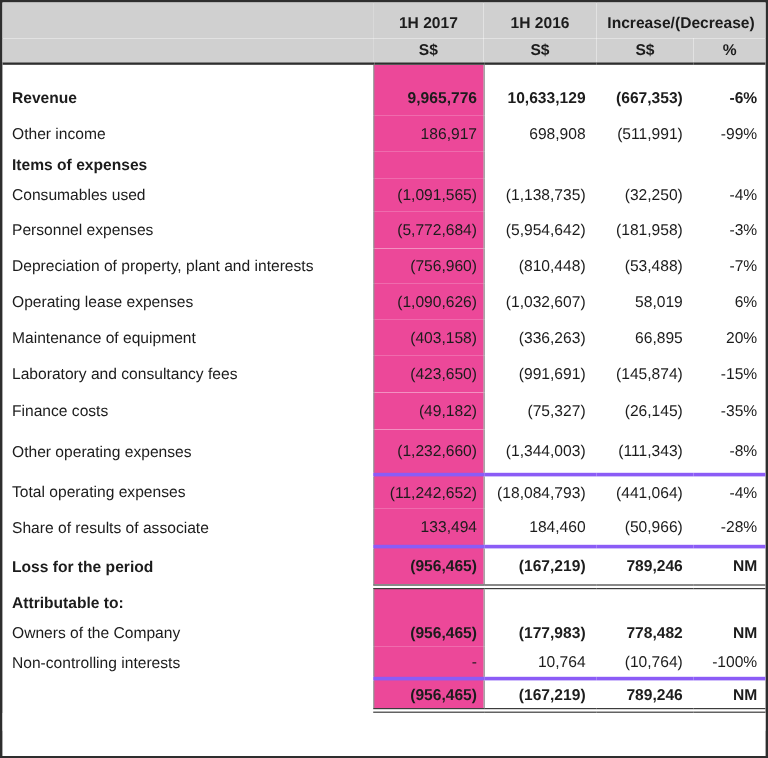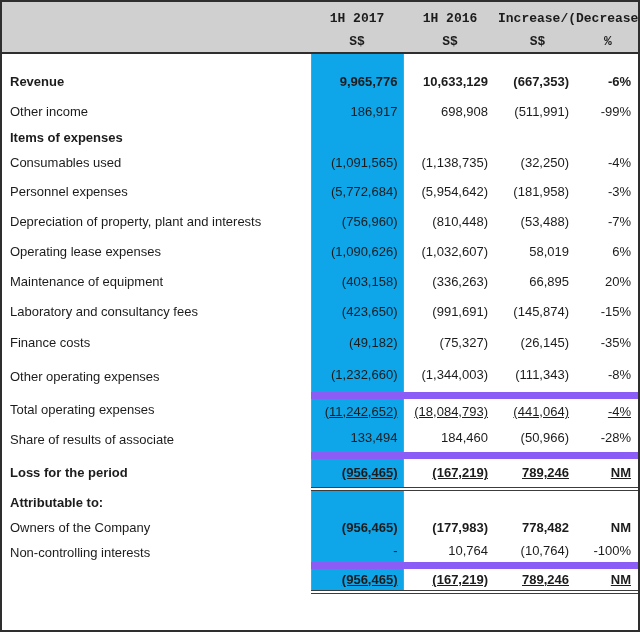--- a/index.html
+++ b/index.html
@@ -4,33 +4,33 @@
 <style>
   html,body{margin:0;padding:0;background:#ffffff;}
   body{width:640px;height:632px;font-family:"Liberation Sans",sans-serif;color:#1c1c1c;}
   .sheet{
     width:640px;height:632px;box-sizing:border-box;
     border:2px solid #2e2e2e;background:#ffffff;overflow:hidden;
   }
   table{border-collapse:collapse;width:636px;table-layout:fixed;}
   td{font-size:13px;vertical-align:middle;overflow:hidden;white-space:nowrap;}
   
-  thead td{background:#d0d0d0;font-weight:bold;text-align:center;font-size:13px;font-family:Liberation Mono, monospace;}
+  thead td{background:#d0d0d0;font-weight:bold;text-align:center;font-size:13px;}
   tr.head1 td{height:25px;padding-top:4px;}
   tr.head2 td{height:16px;border-bottom:2px solid #2e2e2e;padding-bottom:3px;}
   
   td.lbl{text-align:left;padding-left:8px;margin-left:16px;}
   td.num{text-align:right;}
-  td.c1{background:#0ea5e9;border-left:1px solid #8f8f8f;border-right:1px solid #8f8f8f;padding-right:5px;}
+  td.c1{background:#ec4899;border-left:1px solid #8f8f8f;border-right:1px solid #8f8f8f;padding-right:5px;}
   td.c2{padding-right:9px;}
   td.c3{padding-right:9px;}
   td.c4{padding-right:7px;}
   .b{font-weight:bold;}
   
-  tr.tl td.n{border-top:7px solid #8b5cf6;text-decoration:underline;}
+  tr.tl td.n{border-top:3px solid #8b5cf6;}
   tr.dbl td.n{border-bottom:4px double #3c3c3c;}
   
   .h43{height:43px}.h37{height:37px}.h34{height:34px}.h31{height:31px}
   .h30{height:30px}.h29{height:29px}.h27{height:27px}.h26{height:26px}
   .h24{height:24px}.h23{height:23px}
   tr.filler td{height:13px;background:#ffffff;border:none;}
   tr.h43 td{vertical-align:bottom;padding-bottom:7px;}
 </style>
 </head>
 <body>

